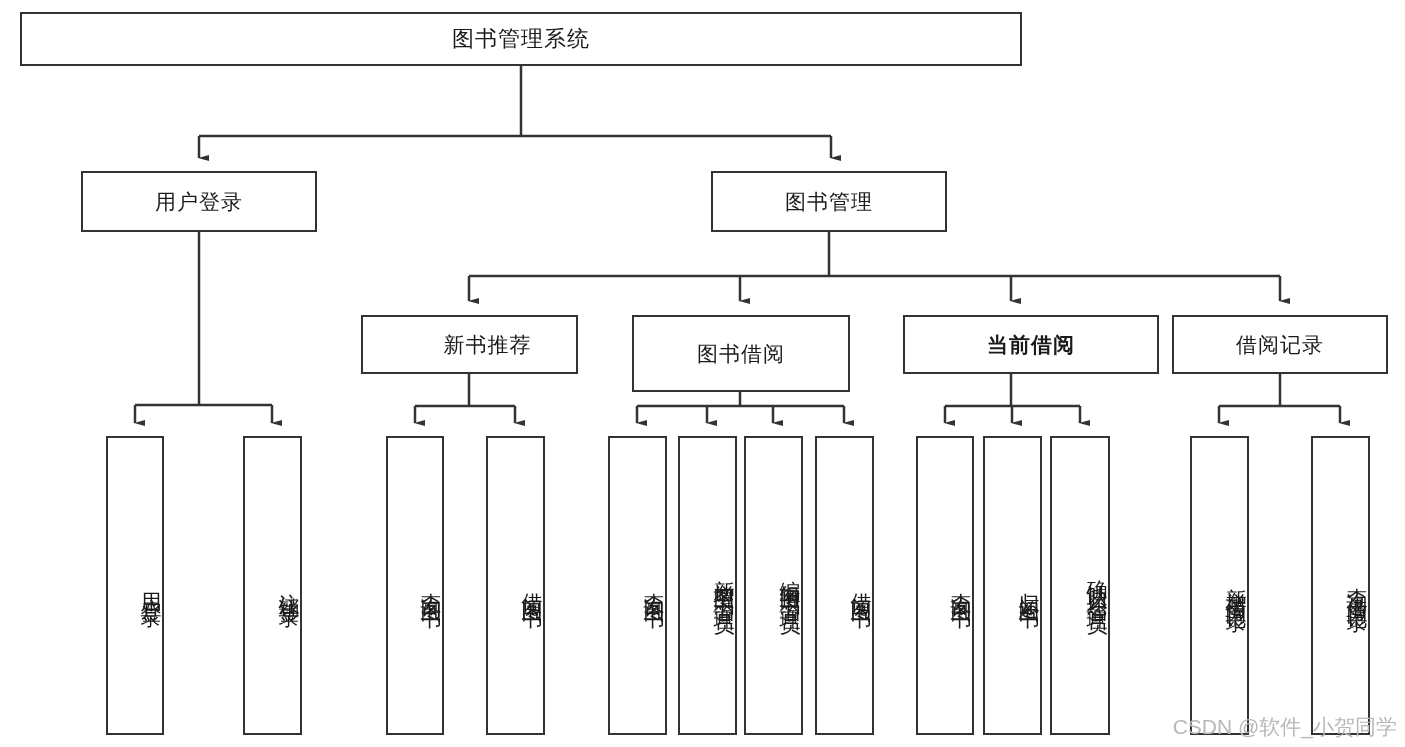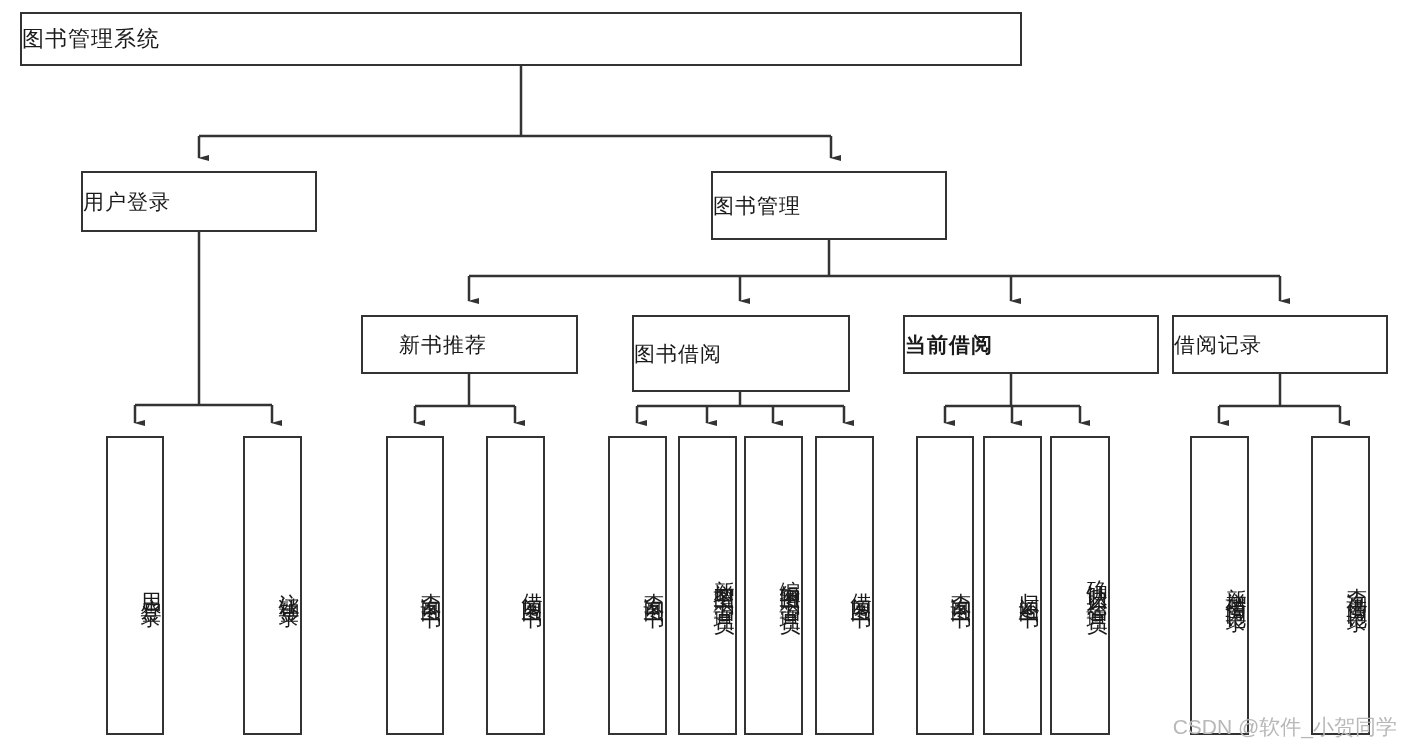--- a/index.html
+++ b/index.html
@@ -17,21 +17,21 @@
     background: #ffffff;
     overflow: hidden;
   }
   .node {
     position: absolute;
     box-sizing: border-box;
     border: 2px solid #333333;
     background: #ffffff;
     display: flex;
     align-items: center;
-    justify-content: flex-start;
+    justify-content: center;
     color: #1a1a1a;
   }
   .node.horiz {
     font-size: 21px;
     letter-spacing: 1px;
   }
   .node.vert {
     writing-mode: vertical-rl;
     text-orientation: upright;
     font-size: 21px;
@@ -122,21 +122,21 @@
     </g>
   </svg>
 
   <div class="node horiz root" style="left:20px; top:12px; width:1002px; height:54px;">
     <span>图书管理系统</span>
   </div>
 
   <div class="node horiz" style="left:81px; top:171px; width:236px; height:61px;">
     <span>用户登录</span>
   </div>
-  <div class="node horiz" style="left:711px; top:171px; width:236px; height:69px;">
+  <div class="node horiz" style="left:711px; top:171px; width:236px; height:61px;">
     <span>图书管理</span>
   </div>
 
   <div class="node horiz" style="left:361px; top:315px; width:217px; height:59px;padding-left:36px;">
     <span>新书推荐</span>
   </div>
   <div class="node horiz" style="left:632px; top:315px; width:218px; height:77px;">
     <span>图书借阅</span>
   </div>
   <div class="node horiz" style="left:903px; top:315px; width:256px; height:59px;font-weight:bold;">

